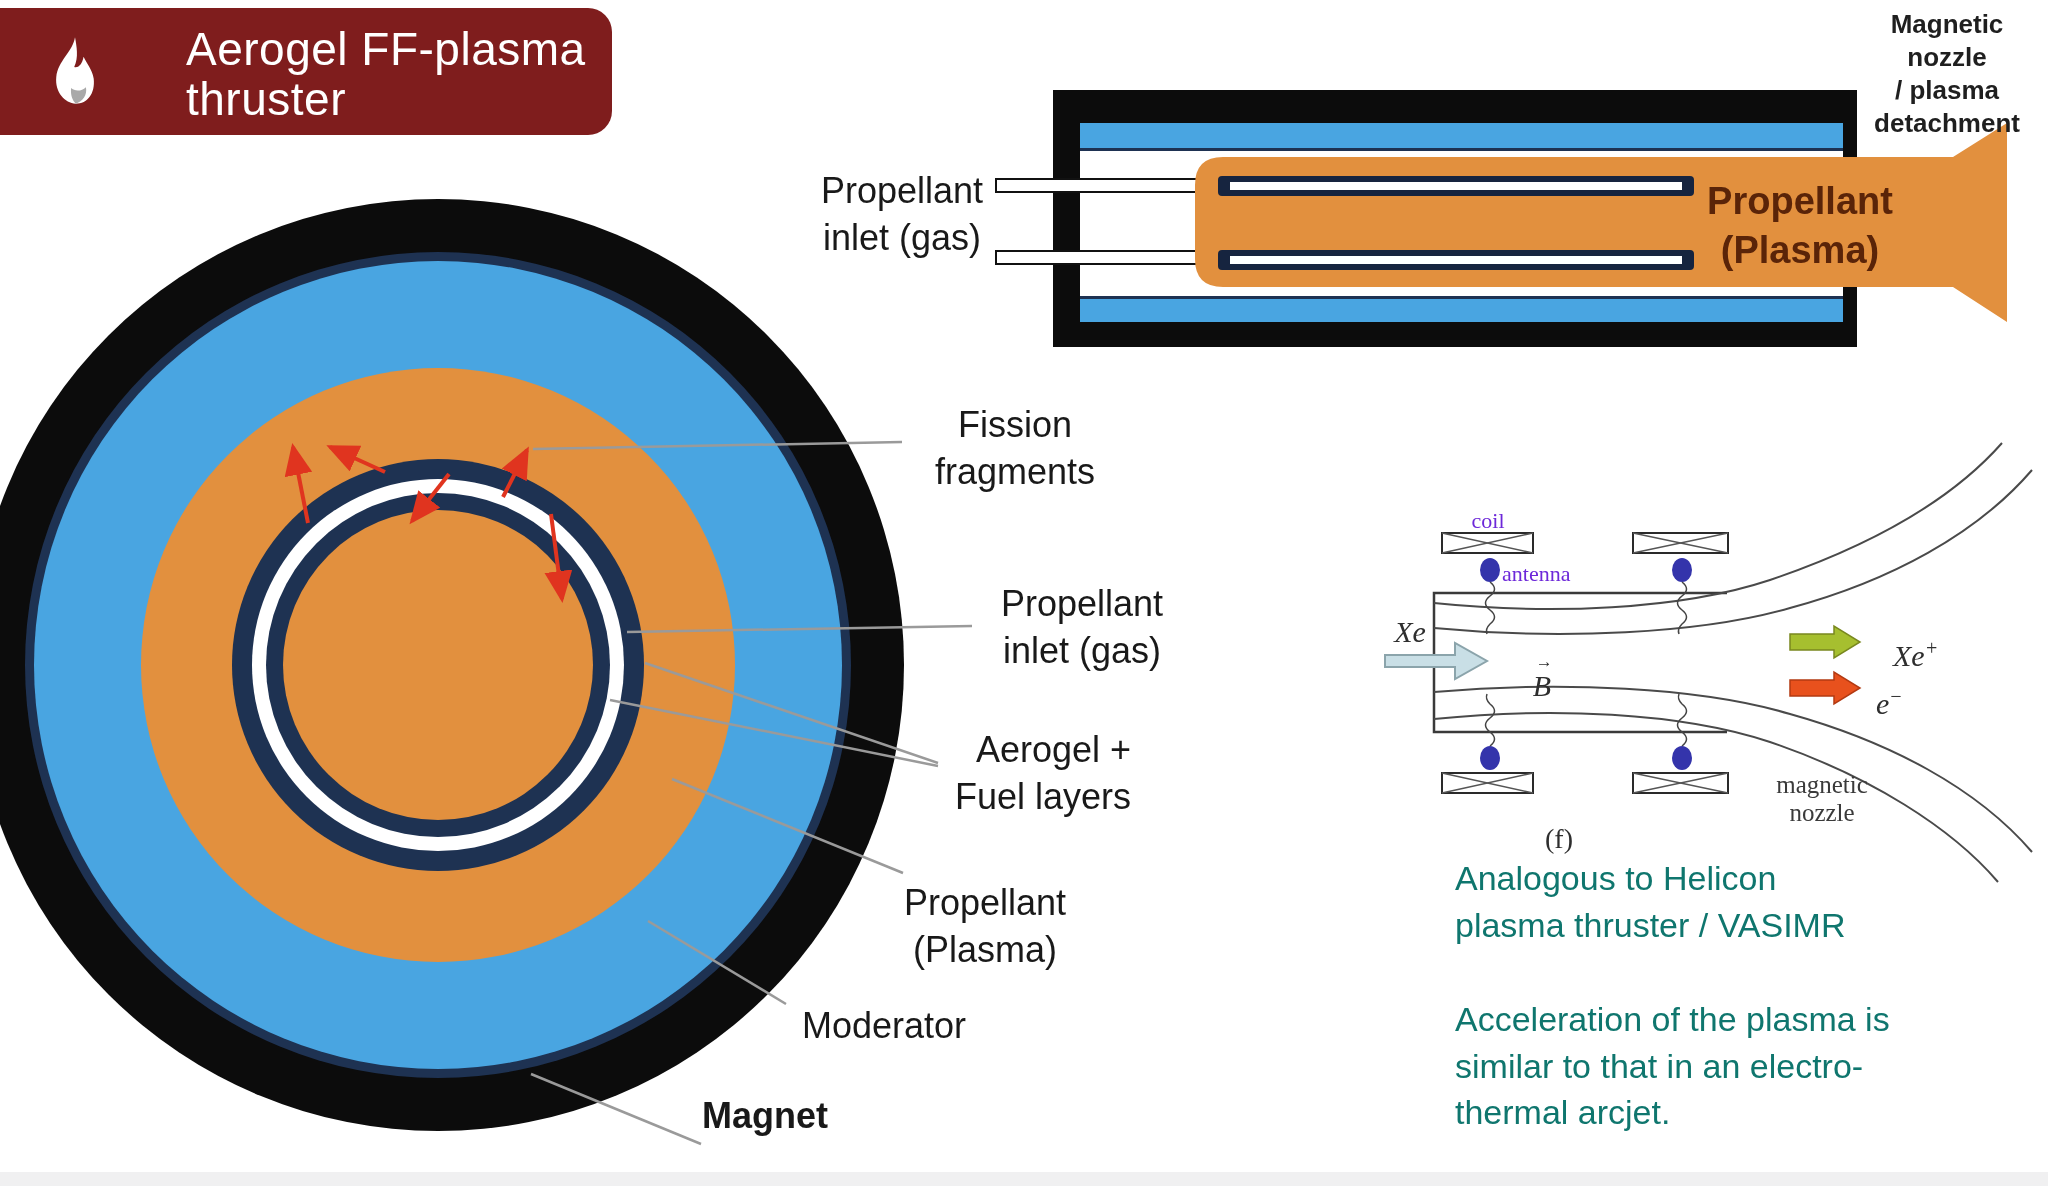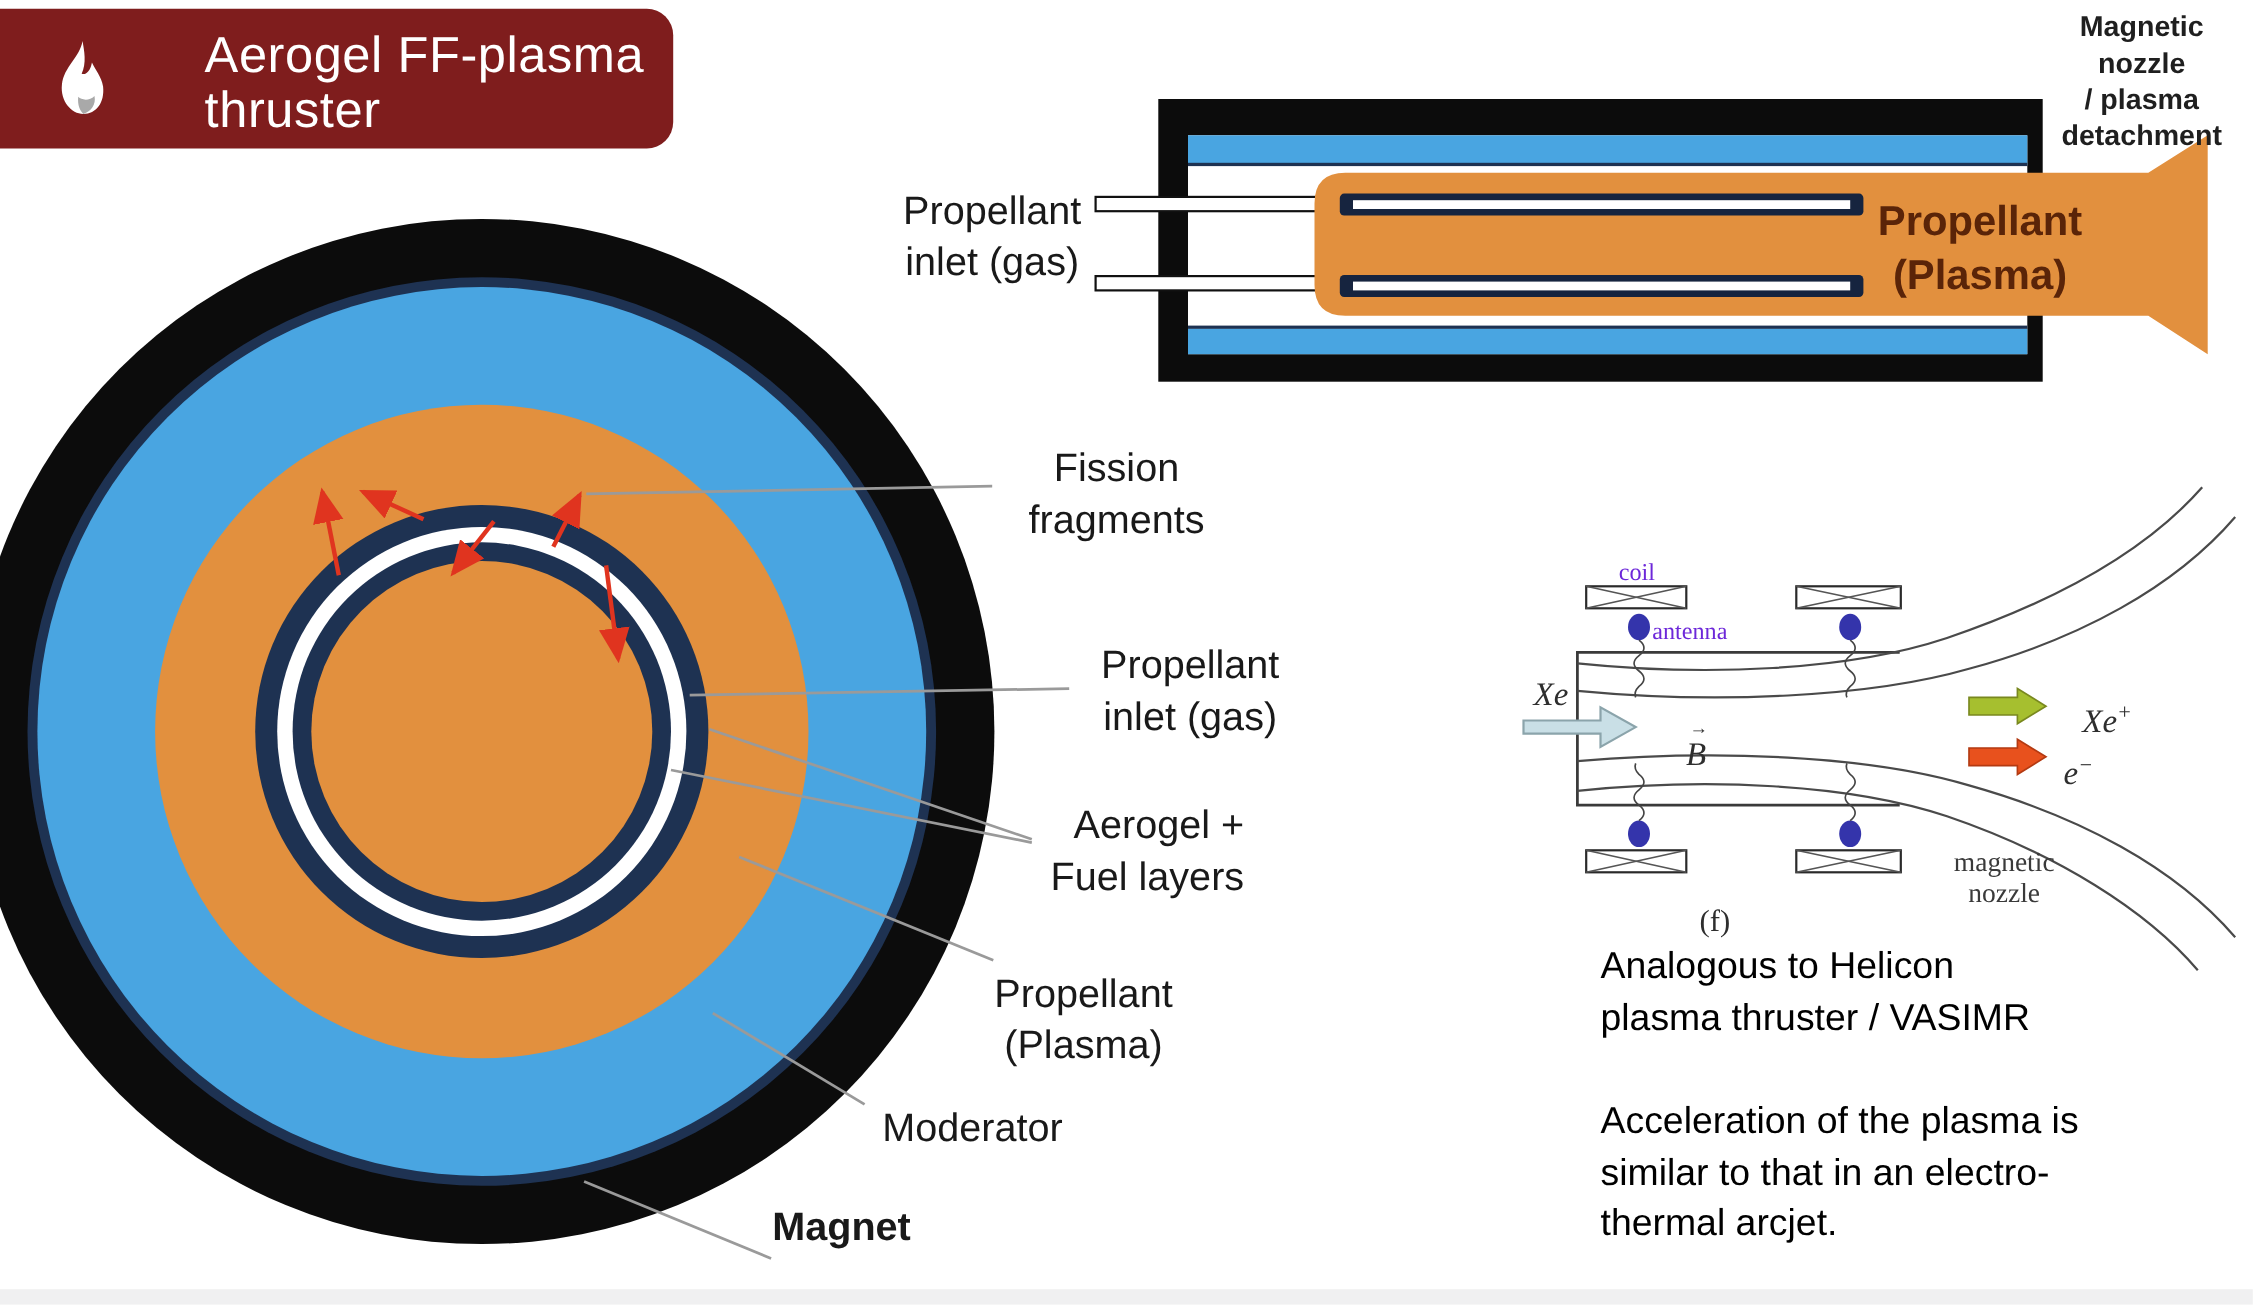--- a/index.html
+++ b/index.html
@@ -12,21 +12,21 @@
   .serif{font-family:"Liberation Serif","DejaVu Serif",serif;color:#2b2b2b;}
   .ital{font-style:italic;}
   .sup{font-size:20px;vertical-align:super;line-height:0;}
   .title-box{position:absolute;left:0;top:8px;width:612px;height:127px;background:#7f1d1d;
              border-radius:0 24px 24px 0;z-index:4;}
   .title-text{position:absolute;left:186px;top:16px;color:#ffffff;font-size:46px;font-weight:300;
               line-height:50px;white-space:pre-line;letter-spacing:0.5px;}
   .flame{position:absolute;left:36px;top:24px;width:78px;height:84px;}
   .plasma-axial{font-size:38px;font-weight:600;color:#5a2408;line-height:1.28;}
   .nozzle-lbl{font-size:26px;font-weight:600;color:#1f1f1f;line-height:1.27;}
-  .note{position:absolute;z-index:3;color:#000000;font-size:34px;line-height:1.37;white-space:pre-line;}
+  .note{position:absolute;z-index:3;color:#0f766e;font-size:34px;line-height:1.37;white-space:pre-line;}
   .fig-small{font-size:22px;color:#6d28d9;}
   .fig-big{font-size:30px;color:#2e2e2e;}
   .fig-cap{font-size:28px;color:#2e2e2e;}
   .magnoz{font-size:25px;line-height:1.12;color:#3a3a3a;}
   .bwrap{position:relative;display:inline-block;}
   .vec{position:absolute;top:-15px;left:3px;font-size:17px;font-style:normal;}
   .bottom-strip{position:absolute;left:0;top:1172px;width:2048px;height:14px;background:#f0f0f1;z-index:2;}
 </style>
 </head>
 <body>

